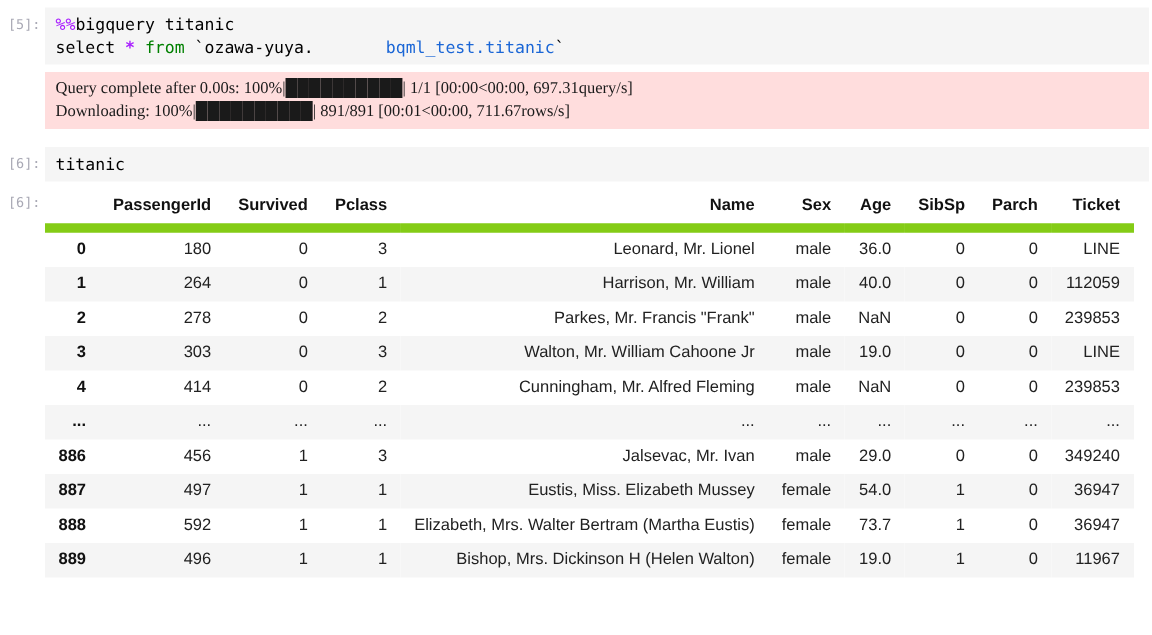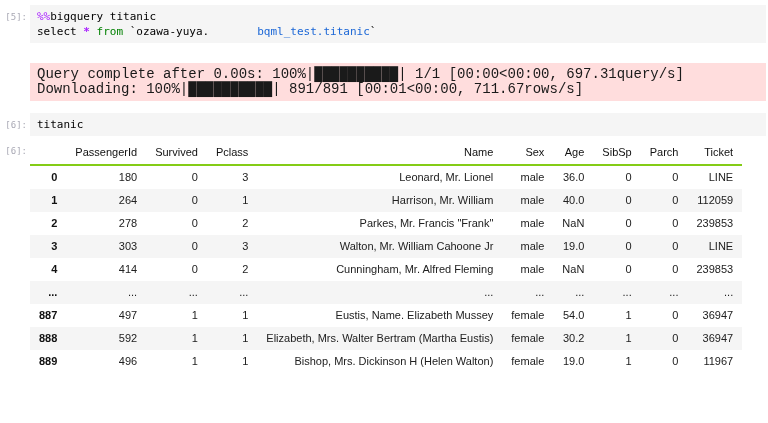--- a/index.html
+++ b/index.html
@@ -19,25 +19,25 @@
   }
   .codearea {
     flex:1; margin-right:2px;
     background:#f5f5f5;
     padding:4px 7px;
     font-family:"DejaVu Sans Mono", monospace;
     font-size:11px; line-height:15px;
     color:#000000; white-space:pre;
   }
   .stderr-block {
-    margin:20px 2px 0 30px;
+    margin:5px 2px 0 30px;
     background:#ffdddd;
     padding:4px 7px;
-    font-family:Liberation Mono, monospace;
-    font-size:14px; line-height:15px;
+    font-family:Liberation Serif, serif;
+    font-size:11px; line-height:15px;
     color:#1a1a1a; white-space:pre;
   }
   .gap-lg { height:12px; }
   .gap-sm { height:3px; }
   .tok-meta { color:#AA22FF; }
   .tok-op   { color:#AA22FF; font-weight:bold; }
   .tok-kw   { color:#008000; font-weight:normal; }
   .tok-ref  { color:#1a66d6;margin-left:48px; }
 
   table.df {
@@ -48,22 +48,22 @@
     margin-top:2px;
   }
   table.df th, table.df td {
     padding:5px 9px;
     text-align:right;
     white-space:nowrap;
     vertical-align:middle;
     border:none;
   }
   table.df thead th {
-    font-weight:normal; color:#111111;
-    border-bottom:2px solid #84cc16;
+    font-weight:bold; color:#111111;
+    border-bottom:6px solid #84cc16;
   }
   table.df tbody th { font-weight:bold; color:#111111; }
   table.df tbody tr:nth-child(even) { background:#f5f5f5; }
   table.df tr > *:nth-child(1) { min-width:26px; }
   table.df tr > *:nth-child(5) { min-width:196px; }
   table.df tr > *:nth-child(10){ min-width:54px; }
   table.df tr > *:nth-child(11){ min-width:50px; }
 
   .df-footer {
     margin:9px 0 0 32px;
@@ -178,39 +178,51 @@
               <td>...</td>
               <td>...</td>
               <td>...</td>
               <td>...</td>
               <td>...</td>
               <td>...</td>
               <td>...</td>
               <td>...</td>
             </tr>
             <tr>
+              <th>886</th>
+              <td>456</td>
+              <td>1</td>
+              <td>3</td>
+              <td>Jalsevac, Mr. Ivan</td>
+              <td>male</td>
+              <td>29.0</td>
+              <td>0</td>
+              <td>0</td>
+              <td>349240</td>
+            </tr>
+            <tr>
               <th>887</th>
               <td>497</td>
               <td>1</td>
               <td>1</td>
-              <td>Eustis, Name. Elizabeth Mussey</td>
+              <td>Eustis, Miss. Elizabeth Mussey</td>
               <td>female</td>
               <td>54.0</td>
               <td>1</td>
               <td>0</td>
               <td>36947</td>
             </tr>
             <tr>
               <th>888</th>
               <td>592</td>
               <td>1</td>
               <td>1</td>
               <td>Elizabeth, Mrs. Walter Bertram (Martha Eustis)</td>
               <td>female</td>
-              <td>30.2</td>
+              <td>73.7</td>
               <td>1</td>
               <td>0</td>
               <td>36947</td>
             </tr>
             <tr>
               <th>889</th>
               <td>496</td>
               <td>1</td>
               <td>1</td>
               <td>Bishop, Mrs. Dickinson H (Helen Walton)</td>

